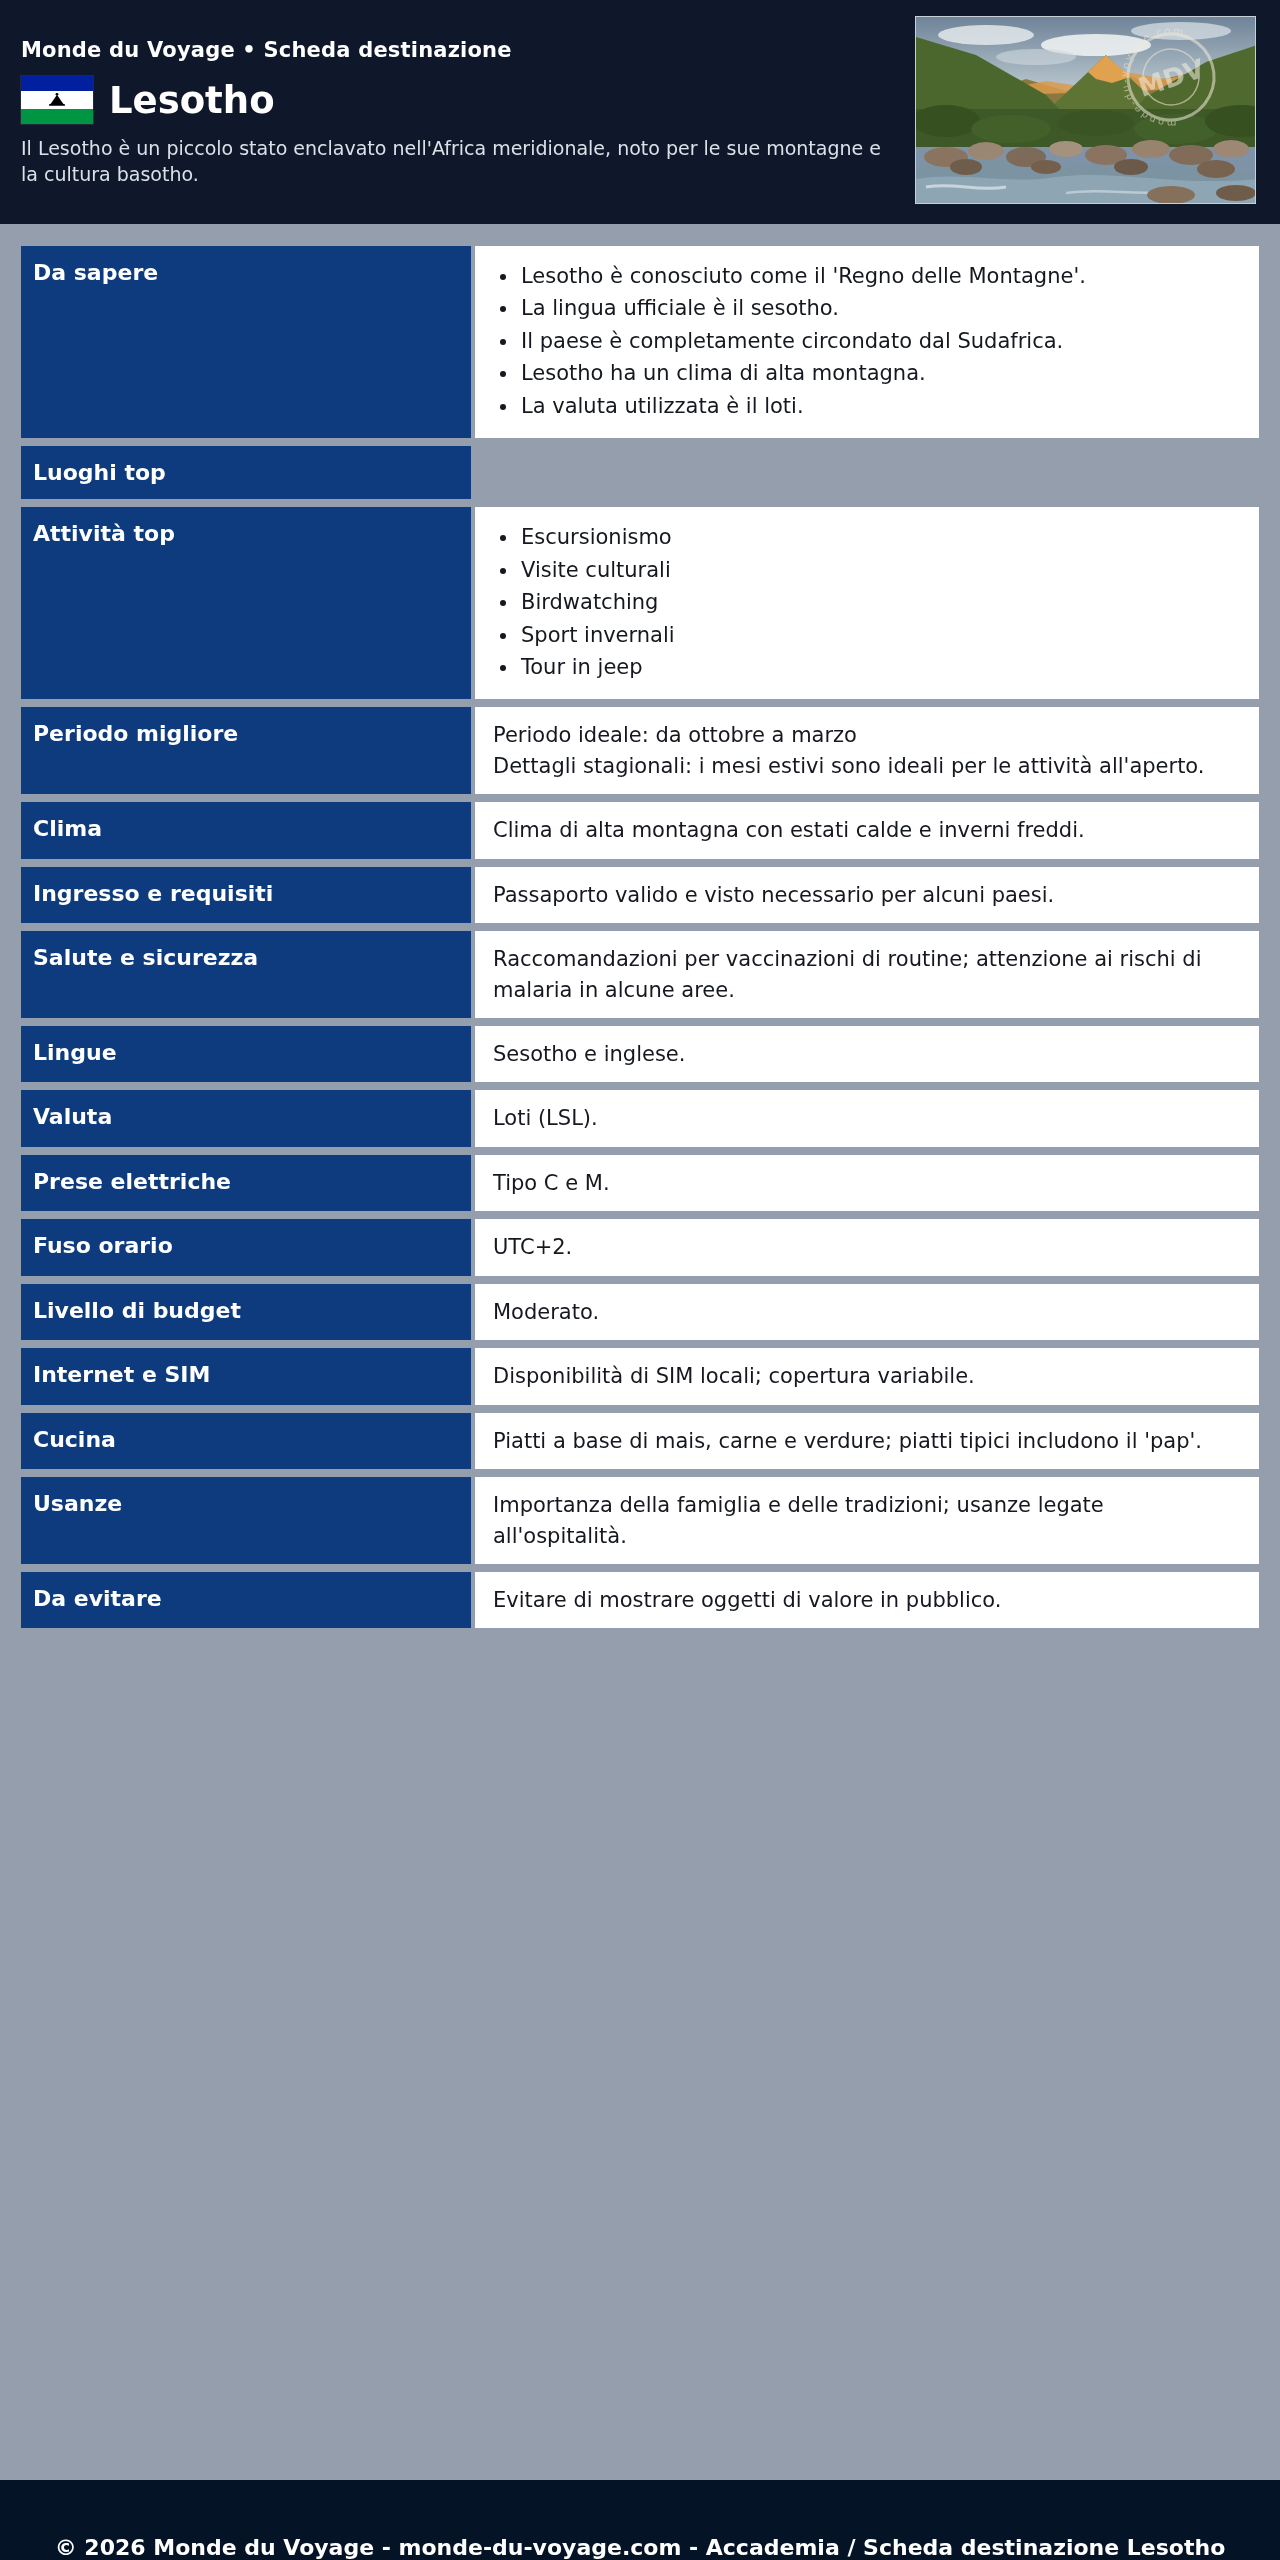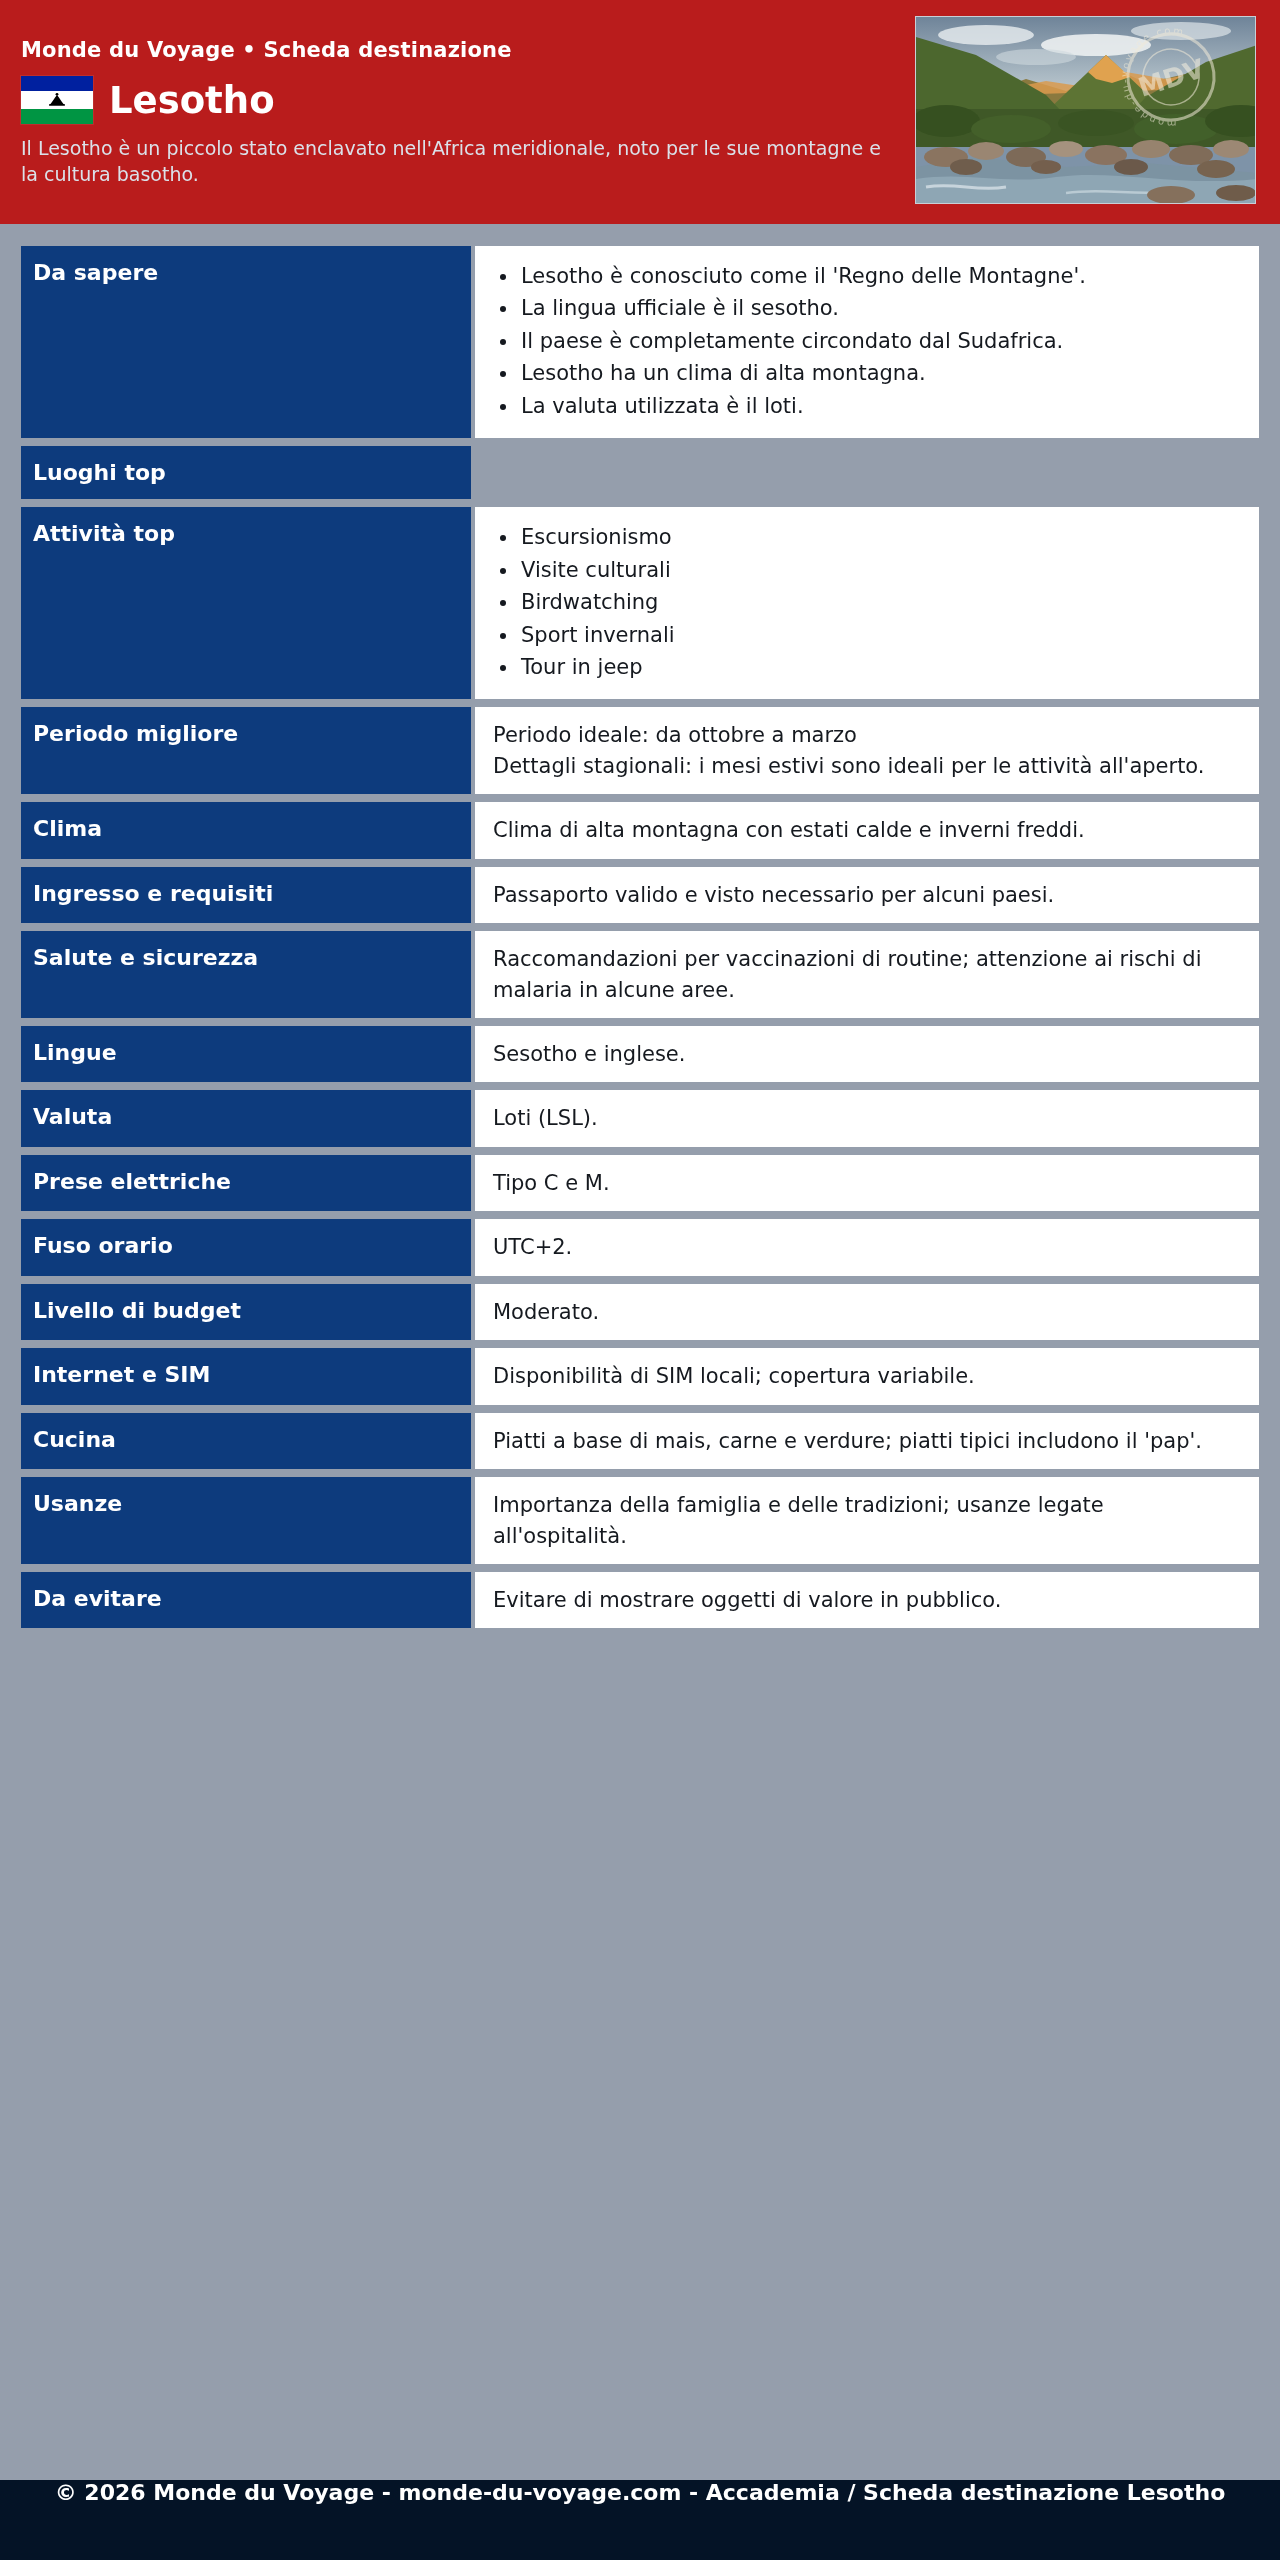--- a/index.html
+++ b/index.html
@@ -12,21 +12,21 @@
     width: 1280px;
     height: 2560px;
     background: #959EAC;
     display: flex;
     flex-direction: column;
     overflow: hidden;
   }
 
   
   .header {
-    background: #b91c1c;
+    background: #0f172a;
     height: 224px;
     position: relative;
     padding: 38px 24px 0 21px;
     flex: 0 0 auto;
   }
   .kicker {
     color: #ffffff;
     font-size: 21px;
     font-weight: bold;
     letter-spacing: 0.2px;
@@ -113,21 +113,21 @@
   }
 
   
   .footer {
     flex: 0 0 80px;
     background: #041326;
     color: #ffffff;
     font-size: 22px;
     font-weight: bold;
     display: flex;
-    align-items: flex-start;
+    align-items: flex-end;
     justify-content: center;
   }
 </style>
 </head>
 <body>
 
 <div class="page">
 
   <div class="header">
     <div class="kicker">Monde du Voyage • Scheda destinazione</div>

